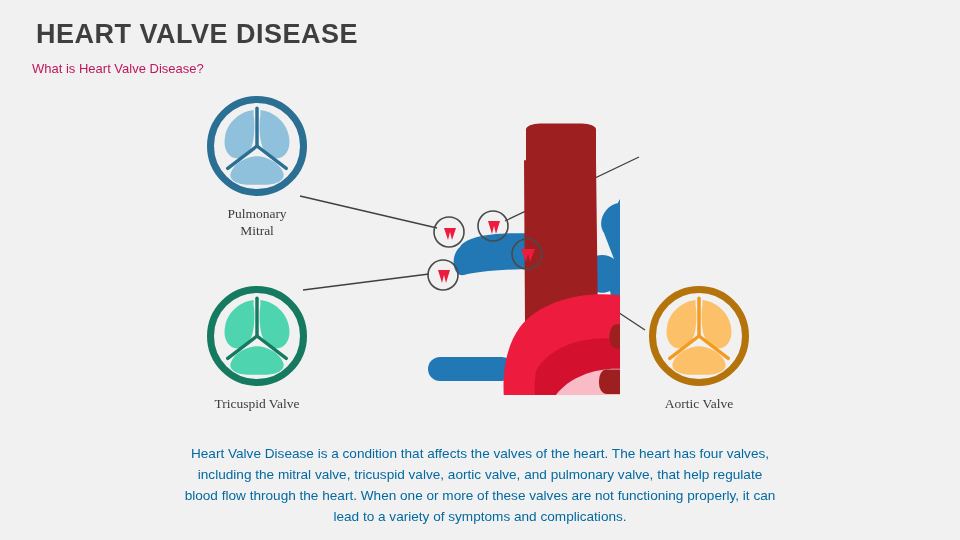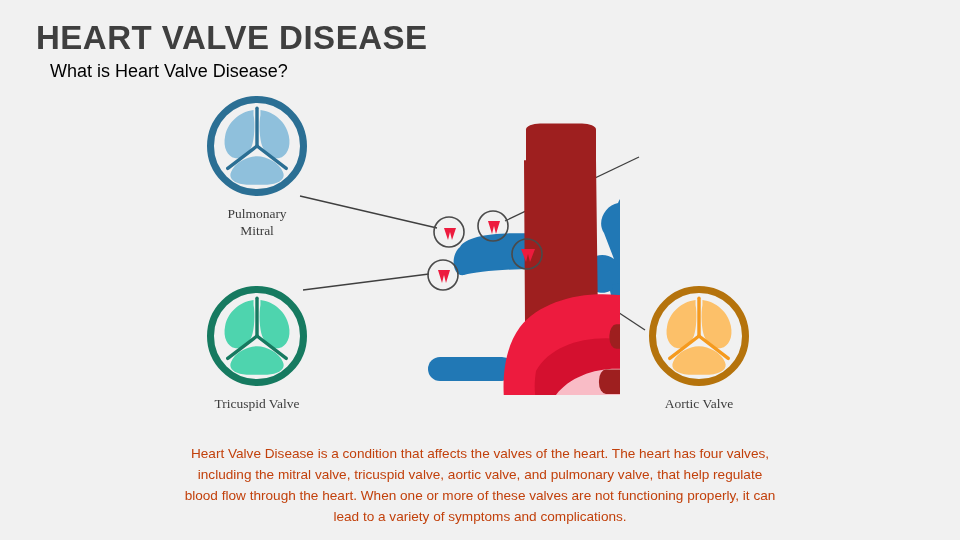--- a/index.html
+++ b/index.html
@@ -19,33 +19,33 @@
     width: 960px;
     height: 540px;
     background: #f1f1f1;
   }
 
   
   #title {
     position: absolute;
     left: 36px;
     top: 19px;
-    font-size: 33px;
+    font-size: 27px;
     font-weight: bold;
     letter-spacing: 0.5px;
     color: #3f3f3f;
     white-space: nowrap;
   }
   #subtitle {
     position: absolute;
-    left: 50px;
+    left: 32px;
     top: 61px;
-    font-size: 18px;
+    font-size: 13px;
     font-weight: normal;
-    color: #000000;
+    color: #be185d;
     white-space: nowrap;
   }
 
   
   #connectors {
     position: absolute;
     left: 0;
     top: 0;
     width: 960px;
     height: 540px;
@@ -89,21 +89,21 @@
 
   
   #body-text {
     position: absolute;
     left: 180px;
     top: 443px;
     width: 600px;
     text-align: center;
     font-size: 13.6px;
     line-height: 1.55;
-    color: #c2410c;
+    color: #0369a1;
   }
 </style>
 </head>
 <body>
 
 <div id="slide">
 
   <div id="title">HEART VALVE DISEASE</div>
   <div id="subtitle">What is Heart Valve Disease?</div>
 

